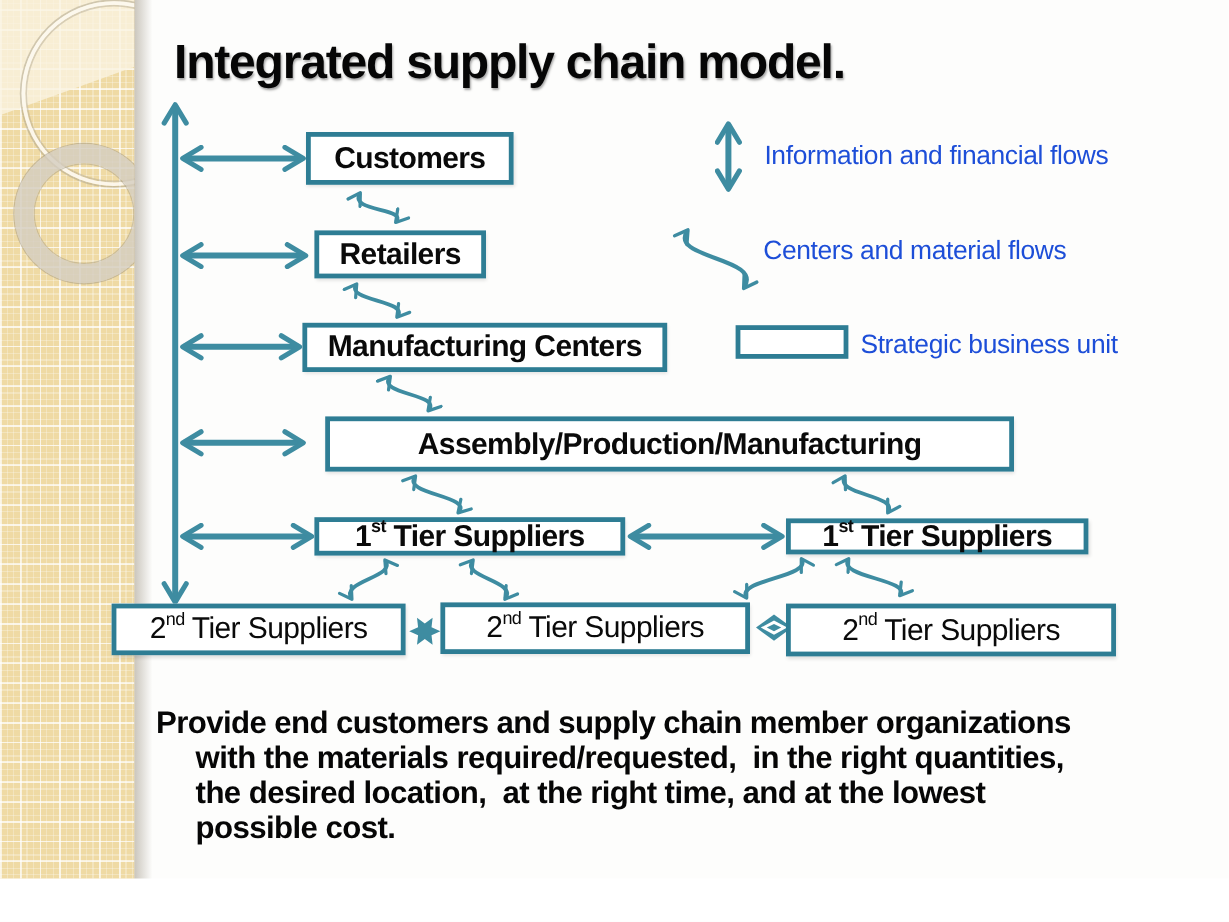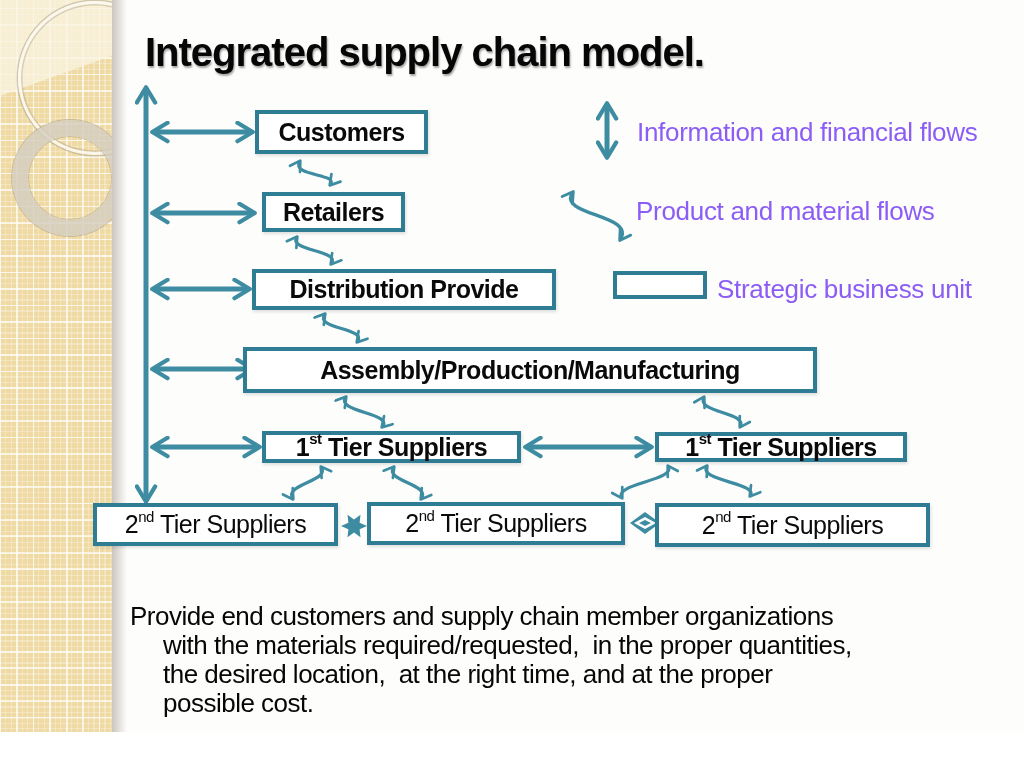--- a/index.html
+++ b/index.html
@@ -37,38 +37,38 @@
   
   .sbox{position:absolute;background:#fff;border:4px solid #2e7d94;
     display:flex;align-items:center;justify-content:center;
     color:#0a0a0a;font-size:25px;letter-spacing:-.5px;white-space:nowrap;
     box-shadow:1px 2px 3px rgba(0,0,0,.12);}
   .bold{font-weight:bold;}
   .sbox sup{font-size:60%;position:relative;top:-2px;line-height:0;}
   .b-customers   {left:255px;top:110px;width:165px;height:36px;}
   .b-retailers   {left:262px;top:192px;width:135px;height:32px;}
   .b-distribution{left:252px;top:269px;width:296px;height:33px;}
-  .b-assembly    {left:243px;top:347px;width:566px;height:38px;align-items:center;}
+  .b-assembly    {left:271px;top:347px;width:566px;height:38px;align-items:center;}
   .b-t1l         {left:262px;top:431px;width:251px;height:24px;}
   .b-t1r         {left:655px;top:432px;width:244px;height:22px;}
   .b-t2l         {left:93px; top:503px;width:237px;height:35px;}
   .b-t2m         {left:367px;top:502px;width:250px;height:35px;}
   .b-t2r         {left:655px;top:503px;width:267px;height:36px;}
 
   
-  .legend-label{position:absolute;color:#8b5cf6;font-size:26px;letter-spacing:-.3px;white-space:nowrap;}
+  .legend-label{position:absolute;color:#1d4ed8;font-size:22px;letter-spacing:-.3px;white-space:nowrap;}
   .ll-info{left:637px;top:117px;}
   .ll-prod{left:636px;top:196px;}
   .ll-sbu {left:717px;top:274px;text-align:center;}
   .legend-rect{position:absolute;left:613px;top:271px;width:86px;height:20px;
     background:#fff;border:4px solid #2e7d94;}
 
   
-  .paragraph{position:absolute;left:130px;top:602px;width:890px;
-    font-size:26px;font-weight:normal;color:#060606;letter-spacing:-.5px;line-height:29px;}
+  .paragraph{position:absolute;left:130px;top:588px;width:890px;
+    font-size:26px;font-weight:bold;color:#060606;letter-spacing:-.5px;line-height:29px;}
   .pline{white-space:pre;padding-left:33px;}
   .pline.first{padding-left:0;}
 
   
   .cutoff-row{position:absolute;left:130px;top:760px;width:888px;height:5px;opacity:.75;
     background:repeating-linear-gradient(90deg,#4c4c4c 0 15px, transparent 15px 29px);}
 </style>
 </head>
 <body>
 
@@ -121,21 +121,21 @@
     <path d="M573,192 C556,216 637,214 620,240" stroke="#3E8CA1" stroke-width="3.4" fill="none" marker-start="url(#ah)" marker-end="url(#ah)"></path>
   </svg>
 
   <div class="sbox bold b-customers">
     <span>Customers</span>
   </div>
   <div class="sbox bold b-retailers">
     <span>Retailers</span>
   </div>
   <div class="sbox bold b-distribution">
-    <span>Distribution Provide</span>
+    <span>Manufacturing Centers</span>
   </div>
   <div class="sbox bold b-assembly">
     <span>Assembly/Production/Manufacturing</span>
   </div>
 
   <div class="sbox bold b-t1l">
     <span><span>1</span><sup>st</sup><span> Tier Suppliers</span></span>
   </div>
   <div class="sbox bold b-t1r">
     <span><span>1</span><sup>st</sup><span> Tier Suppliers</span></span>
@@ -145,26 +145,26 @@
     <span><span>2</span><sup>nd</sup><span> Tier Suppliers</span></span>
   </div>
   <div class="sbox b-t2m">
     <span><span>2</span><sup>nd</sup><span> Tier Suppliers</span></span>
   </div>
   <div class="sbox b-t2r">
     <span><span>2</span><sup>nd</sup><span> Tier Suppliers</span></span>
   </div>
 
   <div class="legend-label ll-info">Information and financial flows</div>
-  <div class="legend-label ll-prod">Product and material flows</div>
+  <div class="legend-label ll-prod">Centers and material flows</div>
   <div class="legend-rect"></div>
   <div class="legend-label ll-sbu">Strategic business unit</div>
 
   <div class="paragraph">
     <div class="pline first">Provide end customers and supply chain member organizations</div>
-    <div class="pline">with the materials required/requested,  in the proper quantities,</div>
-    <div class="pline">the desired location,  at the right time, and at the proper</div>
+    <div class="pline">with the materials required/requested,  in the right quantities,</div>
+    <div class="pline">the desired location,  at the right time, and at the lowest</div>
     <div class="pline">possible cost.</div>
   </div>
 
   <div class="cutoff-row"></div>
 
 </div>
 
 </body></html>

